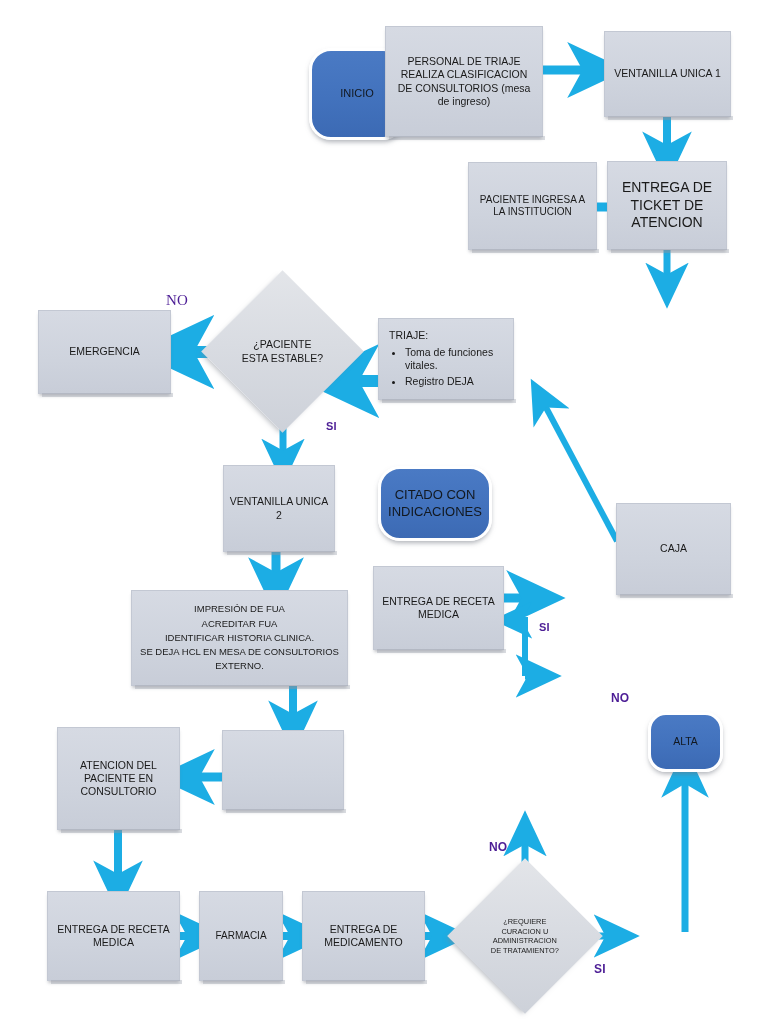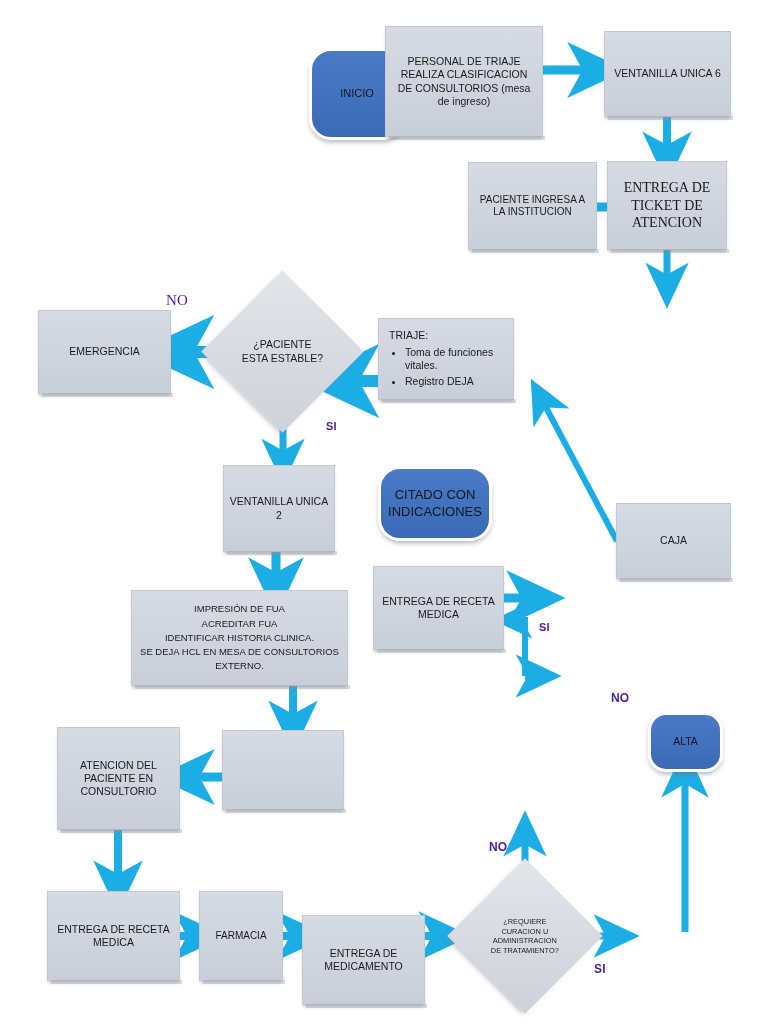--- a/index.html
+++ b/index.html
@@ -63,21 +63,21 @@
   .lbl{
     position:absolute;
     font-weight:bold;
     color:#4c1d95;
     letter-spacing:.2px;
     white-space:nowrap;
   }
   .lbl.serif{font-family:"Liberation Serif", serif; font-weight:normal; font-size:15px;}
   .lbl.sans{font-family:"Liberation Sans", sans-serif; font-weight:bold; font-size:11px;}
 
-  .serifbox{font-family:Liberation Serif, serif;}
+  .serifbox{font-family:Liberation Sans, sans-serif;}
 
   
   .arrowsvg{position:absolute;left:0;top:0;width:768px;height:1024px;pointer-events:none;}
 
   
   .triajebox{
     display:block;
     text-align:left;
     padding:10px 8px 8px 10px;
     font-size:10.5px;
@@ -145,21 +145,21 @@
 
   <div class="node term" style="left:309px;top:48px;width:96px;height:92px;font-size:11px;">
     <span>INICIO</span>
   </div>
 
   <div class="node proc" style="left:385px;top:26px;width:158px;height:111px;font-size:10.5px;padding:4px 7px;">
     <span>PERSONAL DE TRIAJE REALIZA CLASIFICACION DE CONSULTORIOS (mesa de ingreso)</span>
   </div>
 
   <div class="node proc" style="left:604px;top:31px;width:127px;height:86px;font-size:10.5px;padding:3px 5px;">
-    <span>VENTANILLA UNICA 6</span>
+    <span>VENTANILLA UNICA 1</span>
   </div>
 
   <div class="node proc" style="left:468px;top:162px;width:129px;height:88px;font-size:10px;padding:3px 6px;">
     <span>PACIENTE INGRESA A LA INSTITUCION</span>
   </div>
 
   <div class="node proc serifbox" style="left:607px;top:161px;width:120px;height:89px;font-size:14px;padding:3px 5px;">
     <span>ENTREGA DE TICKET DE ATENCION</span>
   </div>
 
@@ -175,21 +175,21 @@
   </div>
 
   <div class="node proc triajebox" style="left:378px;top:318px;width:136px;height:82px;">
     <div>TRIAJE:</div>
     <ul>
       <li>Toma de funciones vitales.</li>
       <li>Registro  DEJA</li>
     </ul>
   </div>
 
-  <div class="node proc" style="left:616px;top:503px;width:115px;height:76px;font-size:10.5px;padding:2px 5px;">
+  <div class="node proc" style="left:616px;top:503px;width:115px;height:92px;font-size:10.5px;padding:2px 5px;">
     <span>CAJA</span>
   </div>
 
   <div class="node proc" style="left:223px;top:465px;width:112px;height:87px;font-size:10.5px;padding:3px 5px;">
     <span>VENTANILLA UNICA 2</span>
   </div>
 
   <div class="node term" style="left:378px;top:466px;width:114px;height:75px;font-size:13px;padding:3px 6px;">
     <span>CITADO CON INDICACIONES</span>
   </div>
@@ -216,21 +216,21 @@
   </div>
 
   <div class="node proc" style="left:47px;top:891px;width:133px;height:90px;font-size:10.5px;padding:3px 6px;">
     <span>ENTREGA DE RECETA MEDICA</span>
   </div>
 
   <div class="node proc" style="left:199px;top:891px;width:84px;height:90px;font-size:10px;">
     <span>FARMACIA</span>
   </div>
 
-  <div class="node proc" style="left:302px;top:891px;width:123px;height:90px;font-size:10.5px;padding:3px 6px;margin-top:24px;">
+  <div class="node proc" style="left:302px;top:891px;width:123px;height:90px;font-size:10.5px;padding:3px 6px;">
     <span>ENTREGA DE MEDICAMENTO</span>
   </div>
 
   <div class="diamond" style="left:470px;top:881px;width:110px;height:110px;font-size:7.4px;">
     <div class="dlabel">
       <div>¿REQUIERE</div>
       <div>CURACION U</div>
       <div>ADMINISTRACION</div>
       <div>DE TRATAMIENTO?</div>
     </div>

